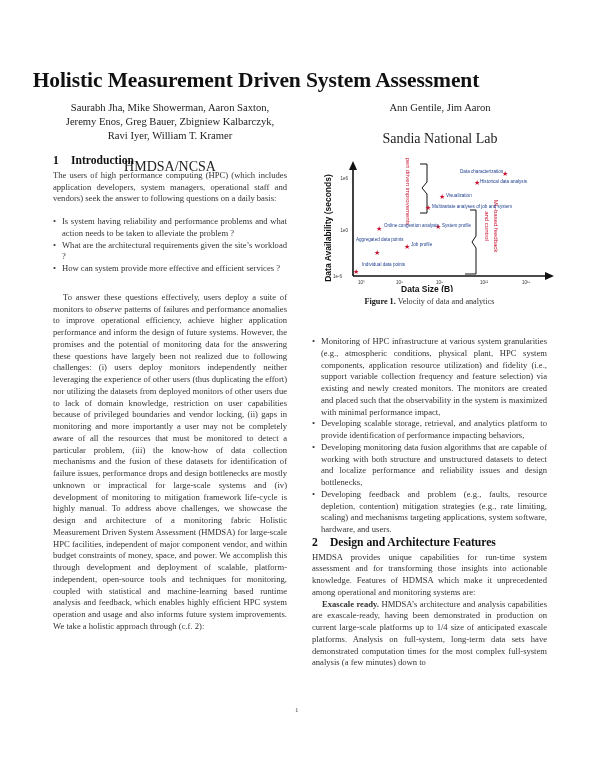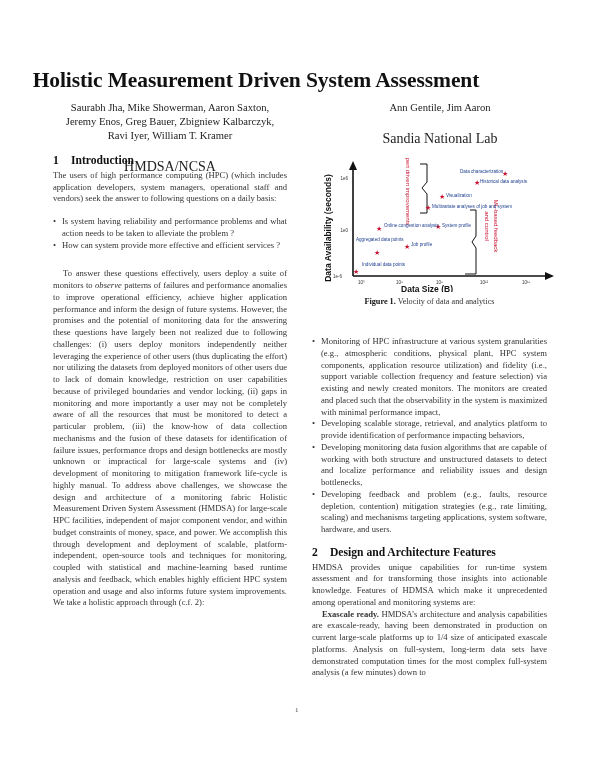--- a/index.html
+++ b/index.html
@@ -40,20 +40,21 @@
 <div class="abs authors-right">
   <div>Ann Gentile, Jim Aaron</div>
   <div class="affil">Sandia National Lab</div>
 </div>
 
 <div class="abs col col-left" style="top:155px;">
   <h2><span class="num">1</span><span>Introduction</span></h2>
   <p style="margin-top:3px;">The users of high performance computing (HPC) (which includes application developers, system managers, operational staff and vendors) seek the answer to following questions on a daily basis:</p>
   <ul class="bl" style="margin-top:11px;">
     <li>Is system having reliability and performance problems and what action needs to be taken to alleviate the problem ?</li>
+    <li>What are the architectural requirements given the site’s workload ?</li>
     <li>How can system provide more effective and efficient services ?</li>
   </ul>
   <p class="indent" style="margin-top:17px;"><span>To answer these questions effectively, users deploy a suite of monitors to </span><em>observe</em><span> patterns of failures and performance anomalies to improve operational efficiency, achieve higher application performance and inform the design of future systems. However, the promises and the potential of monitoring data for the answering these questions have largely been not realized due to following challenges: (i) users deploy monitors independently neither leveraging the experience of other users (thus duplicating the effort) nor utilizing the datasets from deployed monitors of other users due to lack of domain knowledge, restriction on user capabilities because of privileged boundaries and vendor locking, (ii) gaps in monitoring and more importantly a user may not be completely aware of all the resources that must be monitored to detect a particular problem, (iii) the know-how of data collection mechanisms and the fusion of these datasets for identification of failure issues, performance drops and design bottlenecks are mostly unknown or impractical for large-scale systems and (iv) development of monitoring to mitigation framework life-cycle is highly manual. To address above challenges, we showcase the design and architecture of a monitoring fabric Holistic Measurement Driven System Assessment (HMDSA) for large-scale HPC facilities, independent of major component vendor, and within budget constraints of money, space, and power. We accomplish this through development and deployment of scalable, platform-independent, open-source tools and techniques for monitoring, coupled with statistical and machine-learning based runtime analysis and feedback, which enables highly efficient HPC system operation and usage and also informs future system improvements. We take a holistic approach through (c.f. 2):</span></p>
 </div>
 
 <div class="abs" style="left:322px; top:158px; width:270px; height:134px;">
   <svg width="270" height="134" viewBox="0 0 270 134">
 
     <text x="9" y="70" font-size="8.5" font-weight="bold" fill="#111" transform="rotate(-90 9 70)" text-anchor="middle">Data Availability (seconds)</text>
 
@@ -111,18 +112,18 @@
   <span>Velocity of data and analytics</span>
 </div>
 
 <div class="abs col col-right" style="top:336px;">
   <ul class="bl">
     <li>Monitoring of HPC infrastructure at various system granularities (e.g., atmospheric conditions, physical plant, HPC system components, application resource utilization) and fidelity (i.e., support variable collection frequency and feature selection) via existing and newly created monitors. The monitors are created and placed such that the observability in the system is maximized with minimal performance impact,</li>
     <li>Developing scalable storage, retrieval, and analytics platform to provide identification of performance impacting behaviors,</li>
     <li>Developing monitoring data fusion algorithms that are capable of working with both structure and unstructured datasets to detect and localize performance and reliability issues and design bottlenecks,</li>
     <li>Developing feedback and problem (e.g., faults, resource depletion, contention) mitigation strategies (e.g., rate limiting, scaling) and mechanisms targeting applications, system software, hardware, and users.</li>
   </ul>
-  <h2 style="margin-top:11px;"><span class="num">2</span><span>Design and Architecture Features</span></h2>
+  <h2 style="margin-top:1px;"><span class="num">2</span><span>Design and Architecture Features</span></h2>
   <p style="margin-top:3px;">HMDSA provides unique capabilities for run-time system assessment and for transforming those insights into actionable knowledge. Features of HDMSA which make it unprecedented among operational and monitoring systems are:</p>
   <p class="indent"><b>Exascale ready.</b><span> HMDSA’s architecture and analysis capabilities are exascale-ready, having been demonstrated in production on current large-scale platforms up to 1/4 size of anticipated exascale platforms. Analysis on full-system, long-term data sets have demonstrated computation times for the most complex full-system analysis (a few minutes) down to</span></p>
 </div>
 
 <div class="abs pagenum">1</div>
 
 </body></html>

